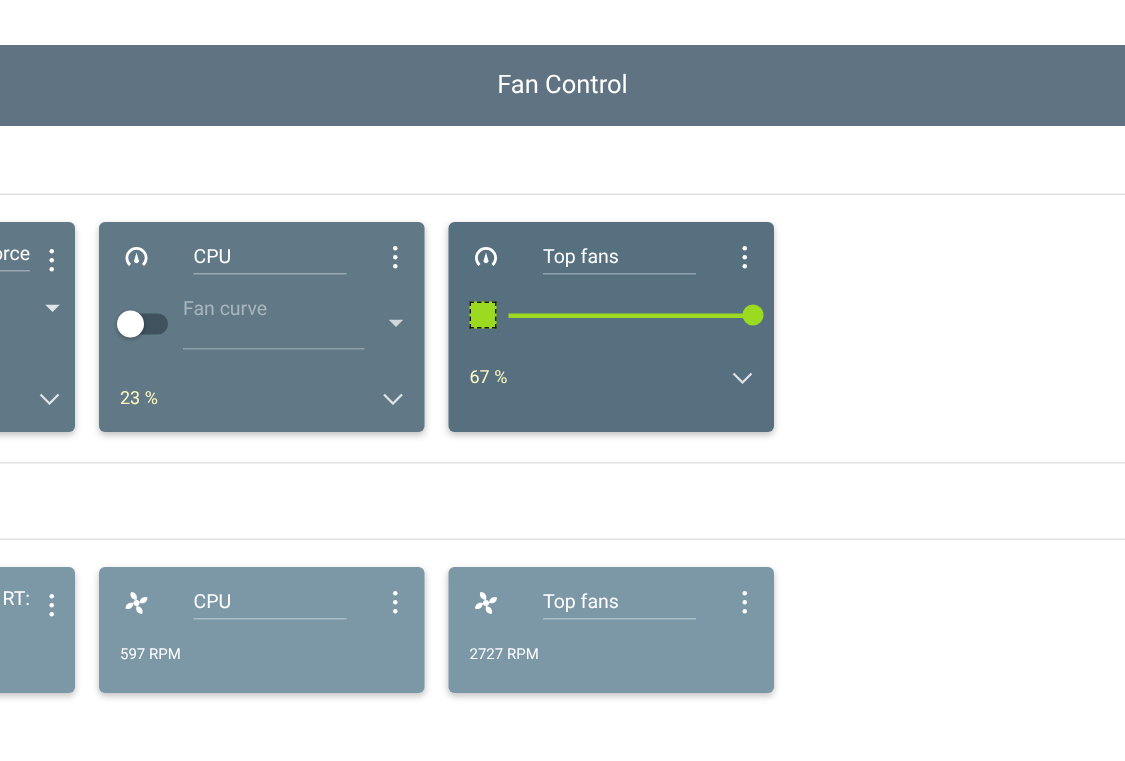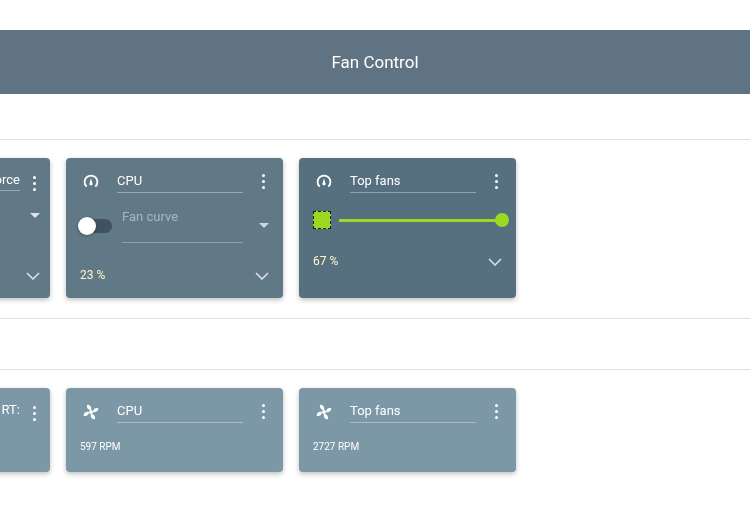--- a/index.html
+++ b/index.html
@@ -5,21 +5,21 @@
     * { box-sizing: border-box; margin: 0; padding: 0; }
     body {
       font-family: -apple-system, BlinkMacSystemFont, 'Segoe UI', Roboto, sans-serif;
       background: #ffffff;
       width: 750px;
       height: 507px;
       overflow: hidden;
     }
     .header {
       background: #607382;
-      height: 64px;
+      height: 54px;
       margin-top: 30px;
       display: flex;
       align-items: center;
       justify-content: center;
       color: #ffffff;
       font-size: 17px;
       font-weight: 400;
     }
     .section {
       margin-top: 45px;
@@ -66,21 +66,21 @@
       background: #7c98a7;
     }
     .card-speed {
       width: 217px;
       height: 84px;
       background: #7c98a7;
     }
     .card-header {
       display: flex;
       align-items: center;
-      gap: 15px;
+      gap: 27px;
     }
     .gauge-icon {
       width: 22px;
       height: 22px;
       flex-shrink: 0;
     }
     .fan-icon {
       width: 22px;
       height: 22px;
       flex-shrink: 0;

